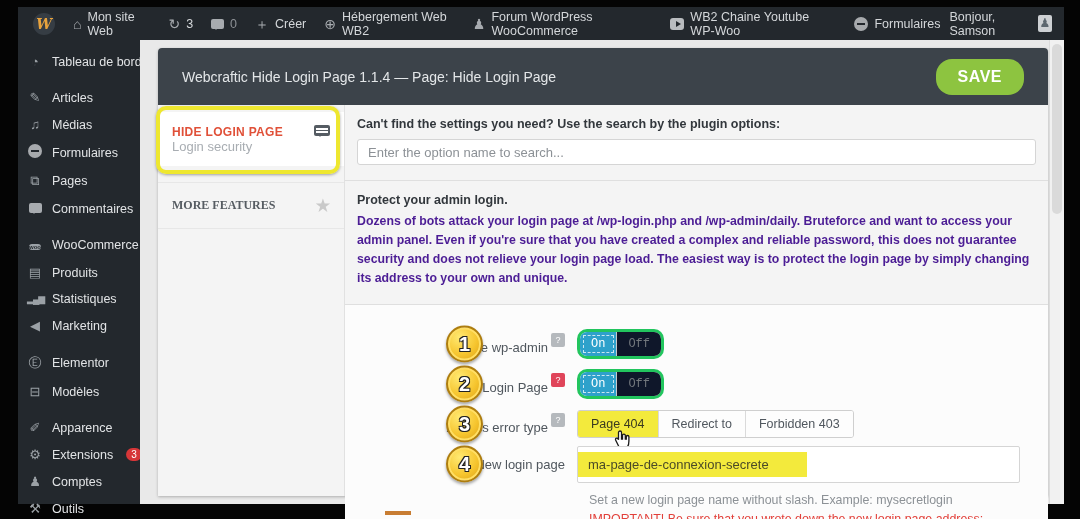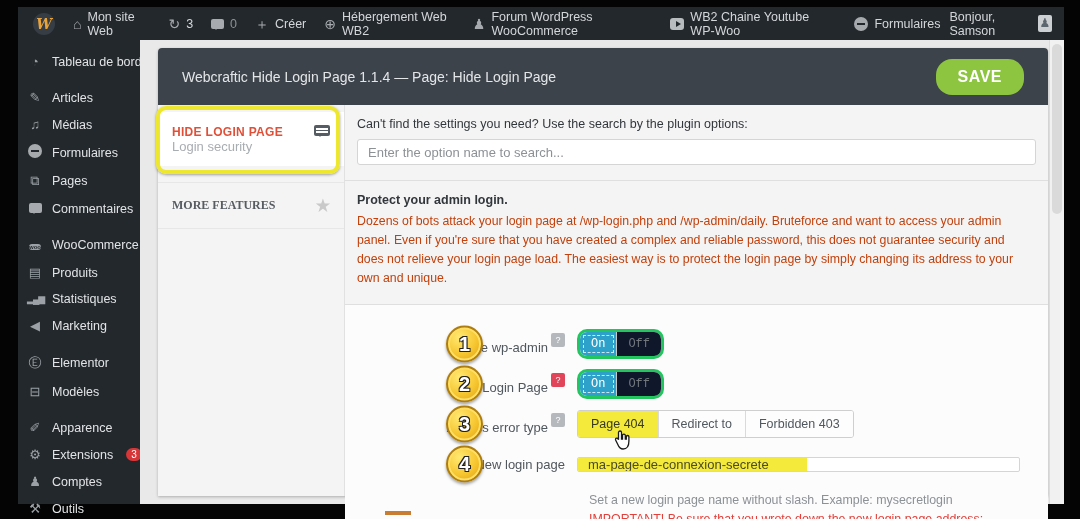--- a/index.html
+++ b/index.html
@@ -70,28 +70,28 @@
                 border:4px solid #eee72f; border-radius:10px; pointer-events:none;
                 box-shadow:0 1px 3px rgba(0,0,0,.35); }
   .nav-more { display:flex; align-items:center; padding:13px 14px; margin-top:16px;
               border-top:1px solid #e7e7e7; border-bottom:1px solid #e7e7e7;
               color:#565c62; font-weight:bold; font-size:12px; cursor:pointer;font-family:Liberation Serif, serif; }
   .star { margin-left:auto; color:#c9c9c9; font-size:16px; }
 
   
   .plugin-content { flex:1; display:flex; flex-direction:column; min-width:0; }
   .sec-search { background:#f4f4f4; padding:12px 12px 15px; border-bottom:1px solid #dfdfdf; }
-  .search-label { font-weight:normal; font-size:12.5px; color:#32373c; }
+  .search-label { font-weight:bold; font-size:12.5px; color:#32373c; }
   .search-input { margin-top:8px; width:100%; height:26px; border:1px solid #d5d5d5; border-radius:3px;
                   padding:0 10px; font-size:13px; color:#32373c; background:#fff;
                   font-family:"Liberation Sans", sans-serif; }
   .search-input::placeholder { color:#8c9196; }
   .sec-intro { background:#f4f4f4; padding:12px 14px 16px 12px; border-bottom:1px solid #dfdfdf; }
   .intro-title { font-weight:bold; font-size:12.5px; color:#32373c; margin-bottom:5px; }
-  .intro-body { font-size:12.3px; color:#c2410c; line-height:1.55; }
+  .intro-body { font-size:12.3px; color:#4c1d95; line-height:1.55;font-weight:bold; }
 
   .sec-form { flex:1; background:#fcfcfc; padding-top:19px; position:relative; }
   .frow { display:flex; align-items:center; height:40px; position:relative; }
   .fnum { position:absolute; left:101px; top:50%; transform:translateY(-50%);
           width:37px; height:37px; border-radius:50%;
           background:radial-gradient(circle at 35% 30%, #ffe972, #f6c52e 55%, #d99c14);
           border:2px solid #ad7d10; box-shadow:0 2px 3px rgba(0,0,0,.35), inset 0 0 0 2px #ffdf66;
           color:#fff; font-weight:bold; font-size:20px; display:flex; align-items:center; justify-content:center;
           text-shadow:-1px -1px 0 #222, 1px -1px 0 #222, -1px 1px 0 #222, 1px 1px 0 #222; }
   .flabel { width:232px; flex:0 0 232px; text-align:right; padding-right:12px;
@@ -106,21 +106,21 @@
   .tbtn.on { background:#2ea1cb; color:#fff; border-right:1px solid #c6cacd;
              outline:1px dashed rgba(255,255,255,.75); outline-offset:-4px; }
 
   .seg { display:inline-flex; border:1px solid #cfcfcf; border-radius:3px; overflow:hidden; background:#fff; }
   .segbtn { padding:6px 13px; font-size:12.5px; color:#50575e; background:#fdfdfd;
             border-right:1px solid #dadada; cursor:pointer; }
   .segbtn:last-child { border-right:none; }
   .segbtn.hl { background:#f3ea3c; color:#3a3a20; }
   .cursor-hand { position:absolute; left:265px; top:25px; width:24px; height:24px; pointer-events:none; }
 
-  .nl-input { width:443px; height:15px; border:1px solid #d5d5d5; border-radius:2px; background:#fff;
+  .nl-input { width:443px; height:37px; border:1px solid #d5d5d5; border-radius:2px; background:#fff;
               display:flex; align-items:center; overflow:hidden; cursor:text;text-align:center; }
   .nl-value { background:#f3ea3c; color:#4a4a28; font-size:13px; padding:5px 38px 5px 10px; white-space:nowrap; }
 
   .hint { margin-left:244px; width:452px; margin-top:8px; font-size:12.4px; line-height:1.45; }
   .hint-gray { color:#8c9196; }
   .hint-red { color:#e2403a; margin-top:1px; }
 
   
   .scroll-col { width:15px; flex:0 0 15px; background:#f1f1f1; border-left:1px solid #dcdcdc; position:relative; }
   .scroll-thumb { position:absolute; left:2px; top:4px; width:10px; height:170px; background:#dadada; border-radius:5px; }

